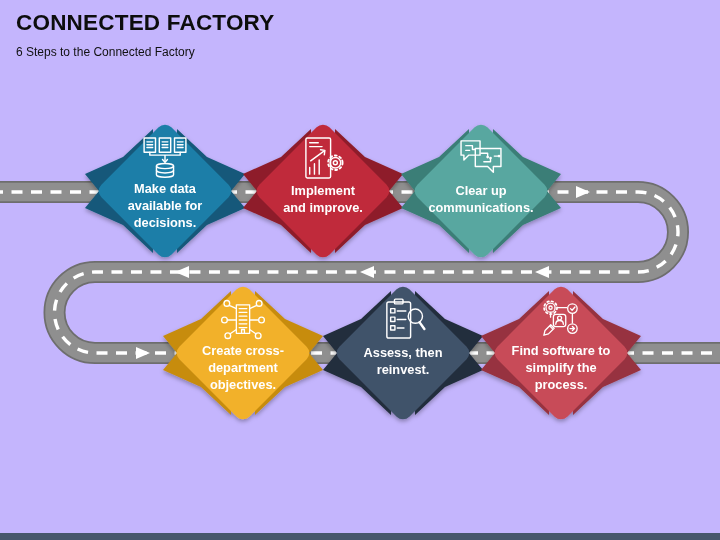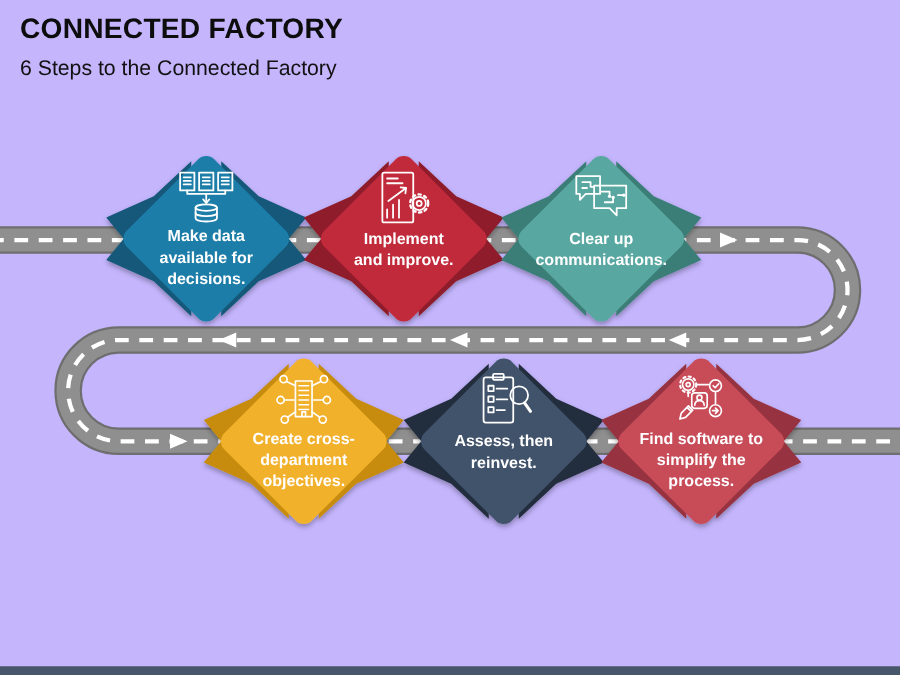--- a/index.html
+++ b/index.html
@@ -2,21 +2,21 @@
 <html><head>
 <meta charset="utf-8">
 <style>
   html,body{margin:0;padding:0;background:#e8e8e8;}
   .slide{
     position:relative;width:720px;height:540px;background:#ffffff;
     overflow:hidden;font-family:"Liberation Sans",sans-serif;
   }
   .header{position:absolute;left:16px;top:10px;}
   .title{font-size:22.5px;font-weight:bold;color:#0d0d0d;letter-spacing:.2px;}
-  .subtitle{font-size:17px;color:#111;margin-top:9px;font-weight:400;}
+  .subtitle{font-size:12px;color:#111;margin-top:9px;font-weight:400;}
   .footer-bar{position:absolute;left:0;bottom:0;width:720px;height:7px;}
   svg text{font-family:"Liberation Sans",sans-serif;}
 </style>
 </head>
 <body>
 
 <div class="slide" style="background: #c4b5fd; padding-left: 20px;">
   <div class="header">
     <div class="title">CONNECTED FACTORY</div>
     <div class="subtitle">6 Steps to the Connected Factory</div>

